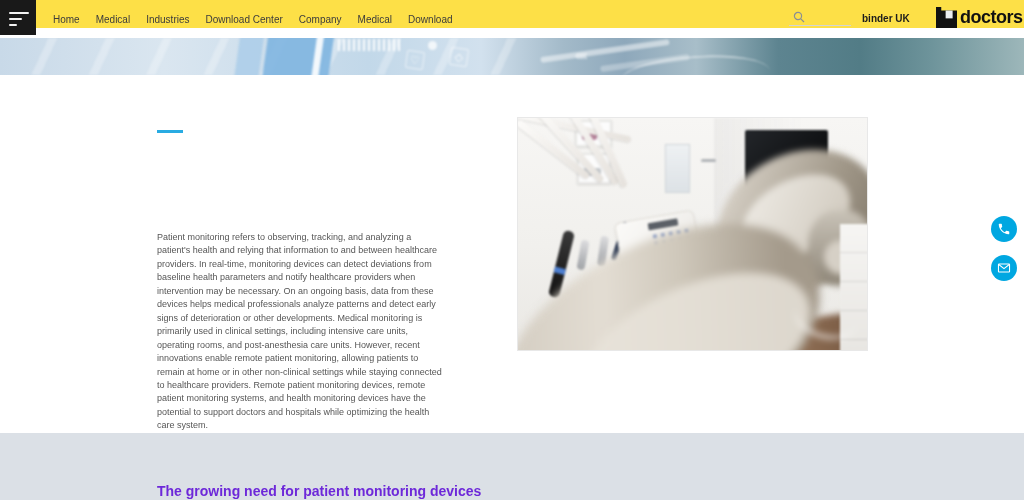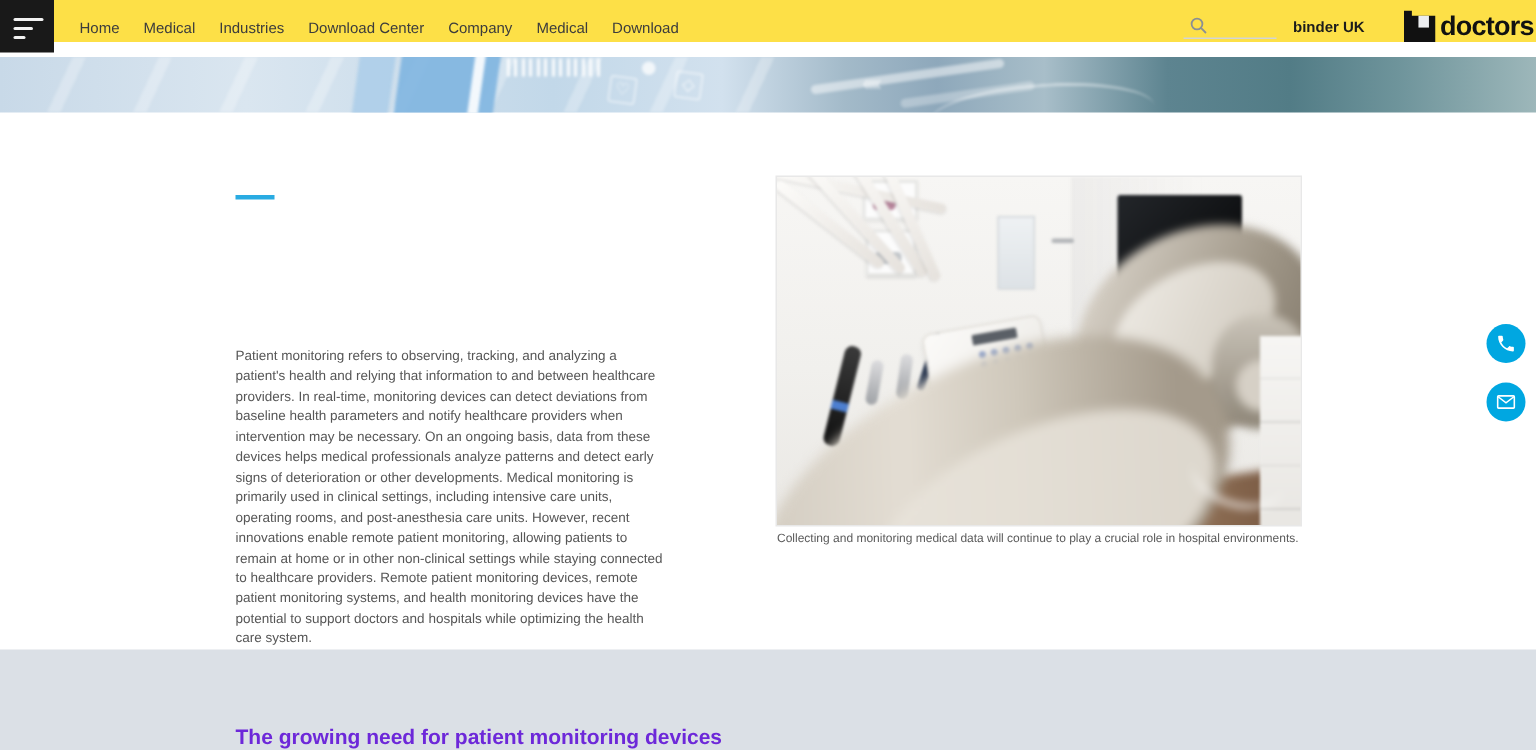--- a/index.html
+++ b/index.html
@@ -198,21 +198,20 @@
       <div class="ph ph-headrest-in ph-blur3"></div>
       <div class="ph ph-joint ph-blur3"></div>
       <div class="ph ph-joint2 ph-blur3"></div>
       <div class="ph ph-floor ph-blur3"></div>
       <div class="ph ph-cabinet"></div>
       <div class="ph ph-seat ph-blur4"></div>
       <div class="ph ph-seat-hi ph-blur4"></div>
       <div class="ph ph-cable ph-blur3"></div>
     </div>
   </div>
-  <div class="caption">Collecting and monitoring medical data will continue to play a crucial role in hospital environments.</div>
 
   <div class="fab fab-phone">
     <svg width="14" height="14" viewBox="0 0 24 24">
       <path fill="#fff" d="M6.6 10.8c1.5 2.9 3.8 5.2 6.7 6.7l2.2-2.2c.3-.3.7-.4 1-.2 1.1.4 2.3.6 3.5.6.6 0 1 .4 1 1V20c0 .6-.4 1-1 1C10.8 21 3 13.2 3 4c0-.6.4-1 1-1h3.3c.6 0 1 .4 1 1 0 1.2.2 2.4.6 3.5.1.3 0 .7-.2 1l-2.1 2.3z"></path>
     </svg>
   </div>
   <div class="fab fab-mail">
     <svg width="14" height="14" viewBox="0 0 24 24">
       <rect x="2.5" y="5" width="19" height="14" rx="1" fill="none" stroke="#fff" stroke-width="1.8"></rect>
       <path d="M3 6l9 7 9-7" fill="none" stroke="#fff" stroke-width="1.8"></path>

